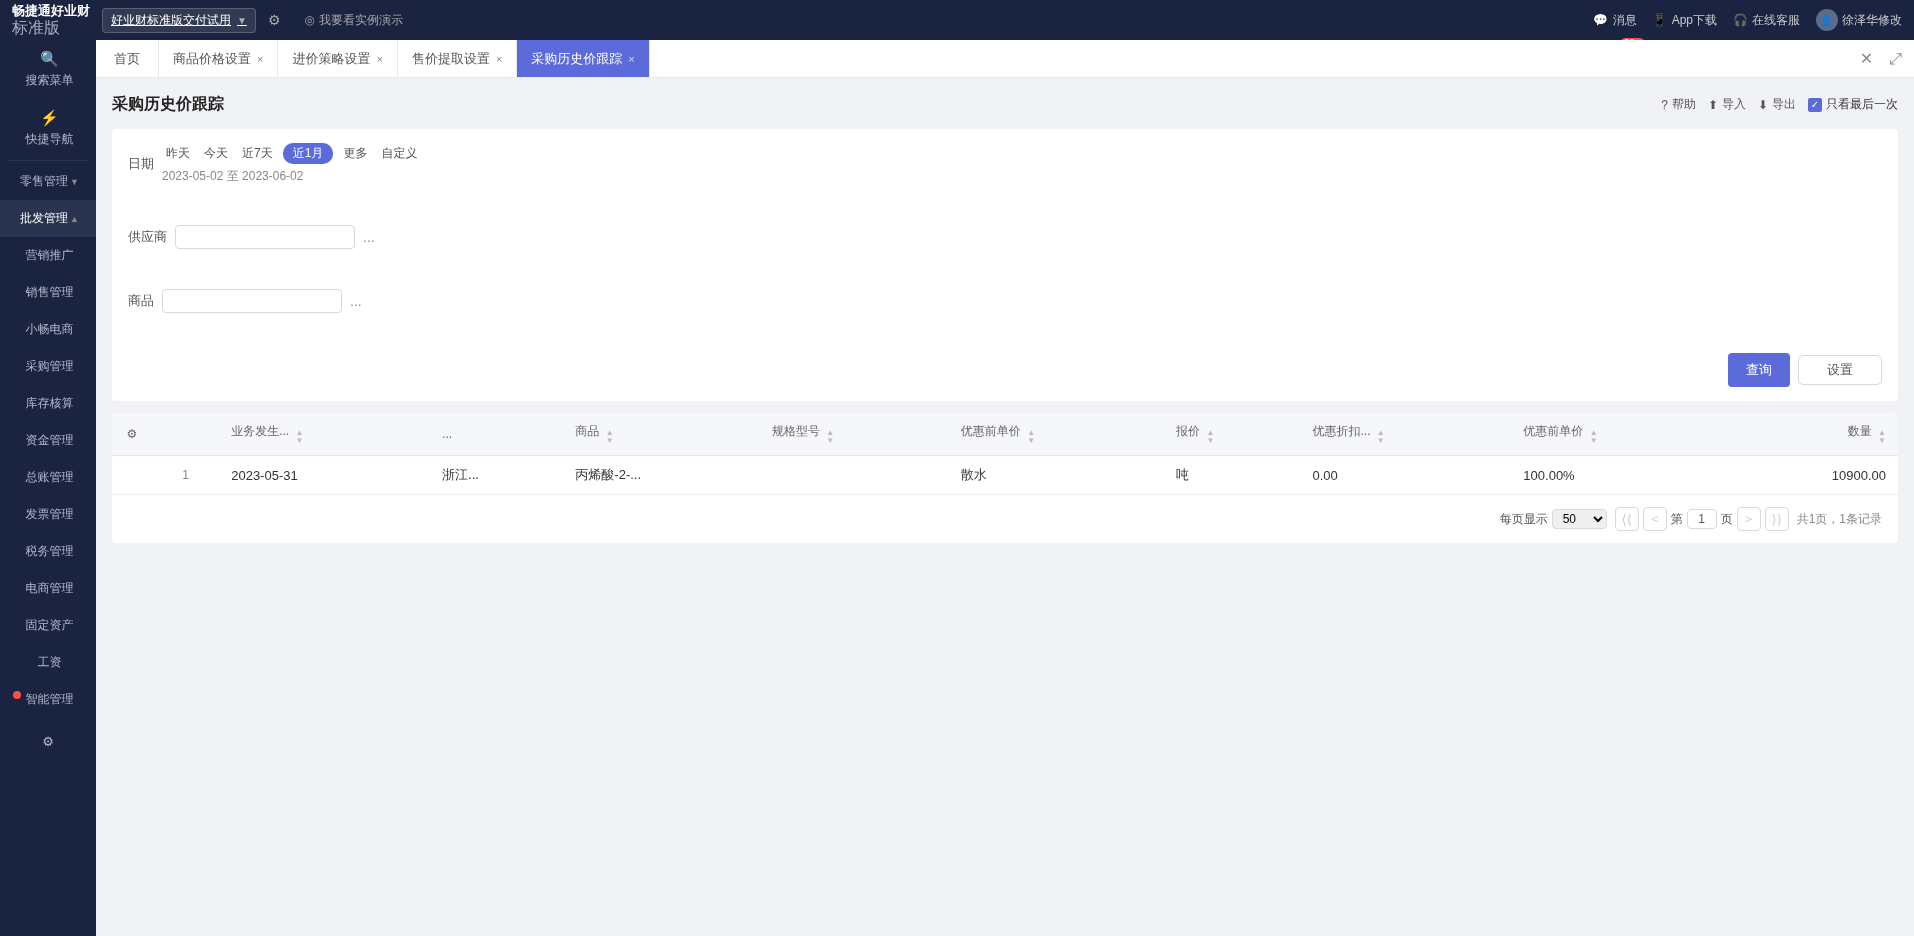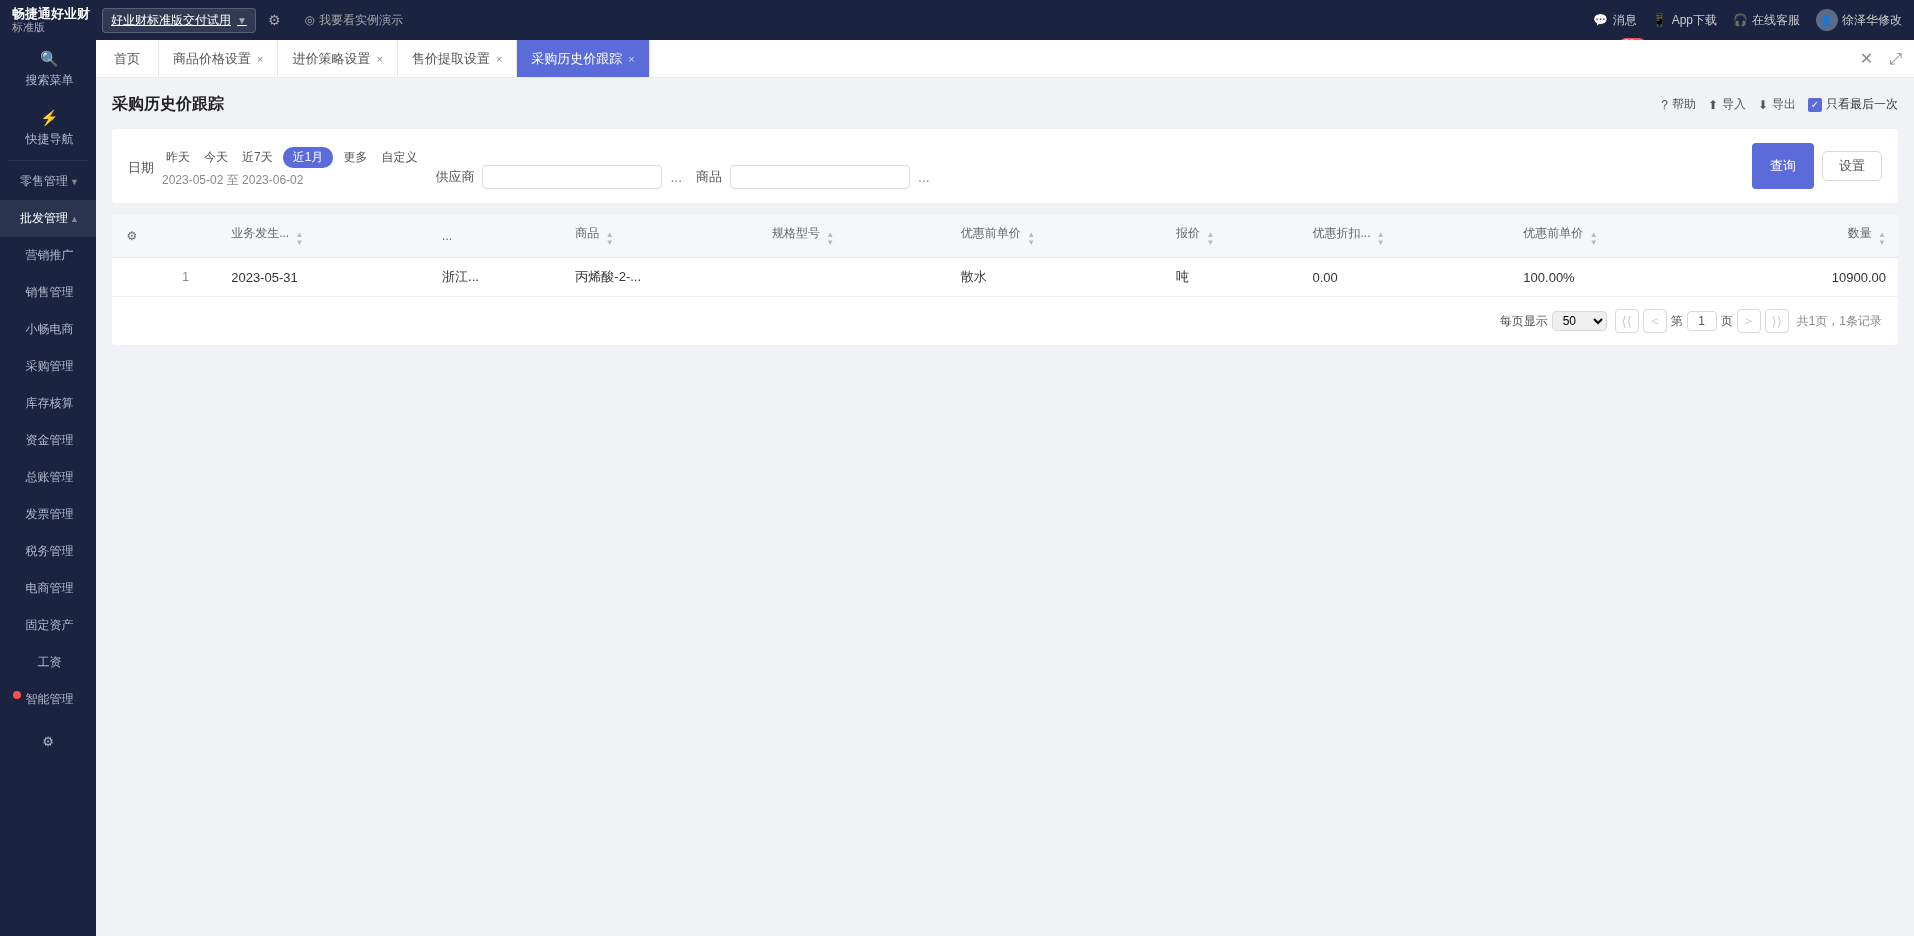--- a/index.html
+++ b/index.html
@@ -2,21 +2,21 @@
 <html><head>
   <meta charset="utf-8">
   <style>
     * { box-sizing: border-box; margin: 0; padding: 0; }
     body { font-family: 'Microsoft YaHei', Arial, sans-serif; font-size: 13px; background: #f5f5f5; color: #333; display: flex; flex-direction: column; height: 936px; overflow: hidden; }
 
     
     .topbar { background: #1a2340; height: 40px; display: flex; align-items: center; padding: 0 12px; flex-shrink: 0; }
     .topbar-logo { color: #fff; font-size: 12px; line-height: 1.2; width: 90px; flex-shrink: 0; }
     .topbar-logo .logo-main { font-size: 13px; font-weight: bold; }
-    .topbar-logo .logo-sub { font-size: 11px; color: #aab; }
+    .topbar-logo .logo-sub { font-size: 16px; color: #aab; }
     .topbar-center { flex: 1; display: flex; align-items: center; gap: 8px; }
     .topbar-selector { background: rgba(255,255,255,0.1); border: 1px solid rgba(255,255,255,0.2); border-radius: 4px; color: #fff; padding: 3px 8px; font-size: 12px; display: flex; align-items: center; gap: 6px; cursor: pointer; text-decoration: underline; }
     .topbar-selector .arrow { font-size: 10px; color: #aaa; }
     .topbar-gear { color: #aaa; font-size: 14px; cursor: pointer; margin-left: 4px; }
     .topbar-demo { color: #aaa; font-size: 12px; display: flex; align-items: center; gap: 4px; margin-left: 16px; cursor: pointer; }
     .topbar-right { display: flex; align-items: center; gap: 16px; }
     .topbar-right-item { color: #ccc; font-size: 12px; display: flex; align-items: center; gap: 4px; cursor: pointer; position: relative; }
     .badge { background: #ff4d4f; color: #fff; font-size: 10px; border-radius: 8px; padding: 0 4px; position: absolute; top: -6px; right: -8px; margin-top: 32px; }
     .topbar-user { color: #ccc; font-size: 12px; display: flex; align-items: center; gap: 4px; }
     .user-avatar { width: 22px; height: 22px; background: #5b6b8a; border-radius: 50%; display: flex; align-items: center; justify-content: center; color: #fff; font-size: 10px; }
@@ -51,32 +51,32 @@
     .page-content { flex: 1; padding: 16px; overflow: auto; }
     .page-header { display: flex; align-items: center; justify-content: space-between; margin-bottom: 14px; }
     .page-title { font-size: 16px; font-weight: bold; color: #222; }
     .page-actions { display: flex; align-items: center; gap: 12px; }
     .page-action-btn { font-size: 12px; color: #555; display: flex; align-items: center; gap: 4px; cursor: pointer; }
     .checkbox-label { display: flex; align-items: center; gap: 4px; font-size: 12px; color: #333; }
     .checkbox-blue { width: 14px; height: 14px; background: #5b6bda; border-radius: 2px; display: flex; align-items: center; justify-content: center; color: #fff; font-size: 10px; }
 
     
     .filter-area { background: #fff; border-radius: 4px; padding: 14px 16px; margin-bottom: 12px; }
-    .filter-row { display: flex; align-items: flex-end; gap: 14px; flex-wrap: wrap; }
+    .filter-row { display: flex; align-items: flex-start; gap: 40px; flex-wrap: wrap; flex-direction: column; }
     .filter-item { display: flex; align-items: center; gap: 8px; }
     .filter-label { font-size: 13px; color: #555; white-space: nowrap; }
     .date-filter { display: flex; align-items: center; gap: 6px; }
     .date-btn { font-size: 12px; color: #555; cursor: pointer; padding: 2px 4px; border-radius: 10px; }
     .date-btn.active { background: #5b6bda; color: #fff; padding: 2px 10px; border-radius: 10px; }
     .date-range { font-size: 12px; color: #888; margin-top: 4px; }
     .filter-input { border: 1px solid #d9d9d9; border-radius: 4px; padding: 4px 8px; font-size: 12px; width: 180px; color: #333; outline: none; }
     .filter-dots { font-size: 14px; color: #888; cursor: pointer; }
     .filter-actions { margin-left: auto; display: flex; align-items: center; gap: 8px; }
-    .btn-query { background: #5b6bda; color: #fff; border: none; border-radius: 4px; padding: 14px 18px; font-size: 13px; cursor: pointer; }
-    .btn-settings { background: #fff; color: #555; border: 1px solid #d9d9d9; border-radius: 5px; padding: 5px 16px; font-size: 13px; cursor: pointer; }
+    .btn-query { background: #5b6bda; color: #fff; border: none; border-radius: 4px; padding: 8px 18px; font-size: 13px; cursor: pointer; }
+    .btn-settings { background: #fff; color: #555; border: 1px solid #d9d9d9; border-radius: 5px; padding: 5px 28px; font-size: 13px; cursor: pointer; }
     .filter-date-wrapper { display: flex; flex-direction: column; }
 
     
     .table-container { background: #fff; border-radius: 4px; overflow: hidden; }
     table { width: 100%; border-collapse: collapse; }
     thead tr { background: #f5f7fa; }
     th { padding: 10px 12px; font-size: 12px; color: #666; font-weight: normal; border-bottom: 1px solid #e8e8e8; text-align: left; white-space: nowrap; }
     th .sort-arrows { display: inline-flex; flex-direction: column; margin-left: 3px; }
     th .sort-arrows span { font-size: 8px; line-height: 1; color: #bbb; }
     td { padding: 10px 12px; font-size: 13px; color: #333; border-bottom: 1px solid #f0f0f0; white-space: nowrap; }

